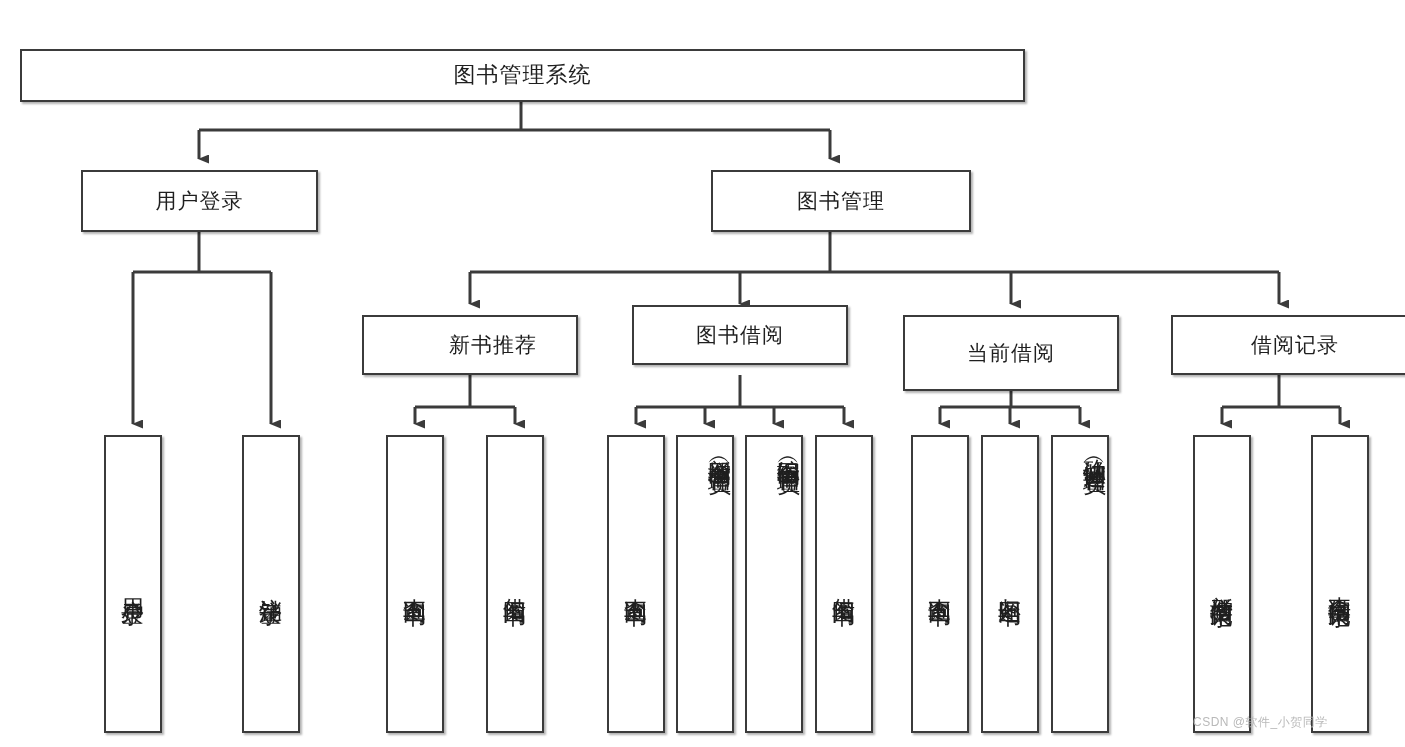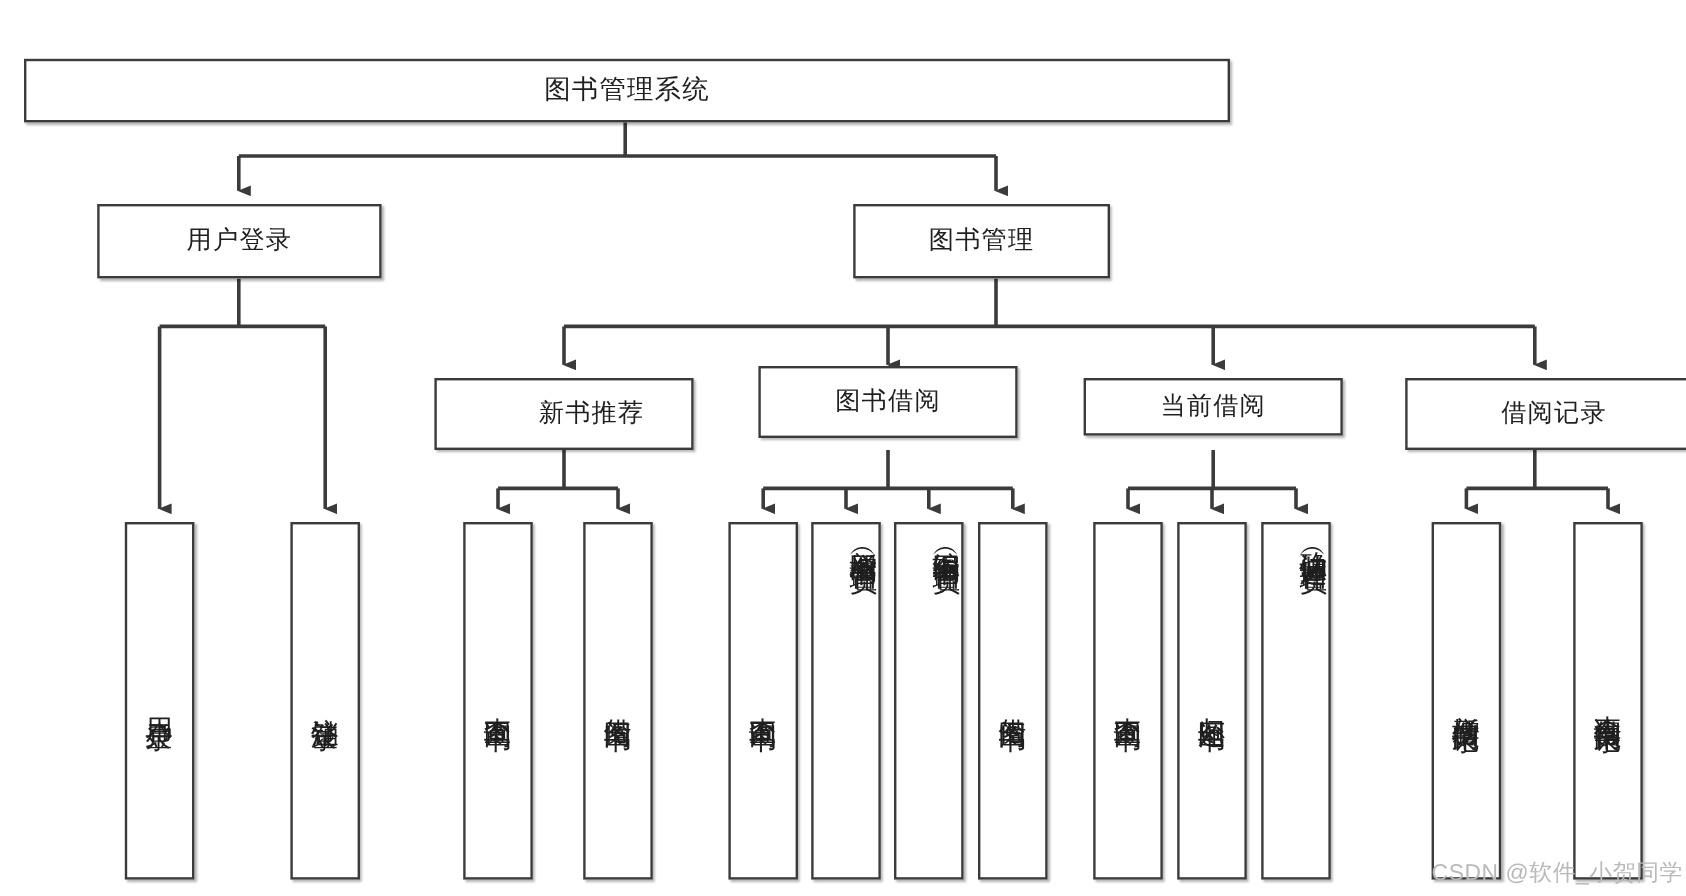--- a/index.html
+++ b/index.html
@@ -63,21 +63,21 @@
   }
   .node.vert.center-v {
     align-items: center;
     justify-content: center;
     padding-top: 0;
   }
   #watermark {
     position: absolute;
     left: 1193px;
     top: 714px;
-    font-size: 19px;
+    font-size: 12px;
     color: #b9b9b9;
     white-space: nowrap;
     letter-spacing: 0.5px;
     pointer-events: none;
   }
 </style>
 </head>
 <body>
 
 <div id="diagram-root">
@@ -133,31 +133,31 @@
     </g>
   </svg>
 
   <div class="node horiz root" style="left:20px; top:13px; width:1005px; height:53px;margin-top:36px;">
     <span>图书管理系统</span>
   </div>
 
   <div class="node horiz" style="left:81px; top:170px; width:237px; height:62px;">
     <span>用户登录</span>
   </div>
-  <div class="node horiz" style="left:711px; top:170px; width:214px; height:62px;">
+  <div class="node horiz" style="left:711px; top:170px; width:260px; height:62px;">
     <span>图书管理</span>
   </div>
 
   <div class="node horiz" style="left:362px; top:315px; width:216px; height:60px;padding-left:46px;">
     <span>新书推荐</span>
   </div>
   <div class="node horiz" style="left:632px; top:305px; width:216px; height:60px;">
     <span>图书借阅</span>
   </div>
-  <div class="node horiz" style="left:903px; top:315px; width:216px; height:48px;">
+  <div class="node horiz" style="left:903px; top:315px; width:216px; height:76px;">
     <span>当前借阅</span>
   </div>
   <div class="node horiz" style="left:1171px; top:315px; width:248px; height:60px;">
     <span>借阅记录</span>
   </div>
 
   <div class="node vert center-v" style="left:104px; top:435px; width:58px; height:298px;">
     <span class="vtext">用户登录</span>
   </div>
   <div class="node vert center-v" style="left:242px; top:435px; width:58px; height:298px;">

